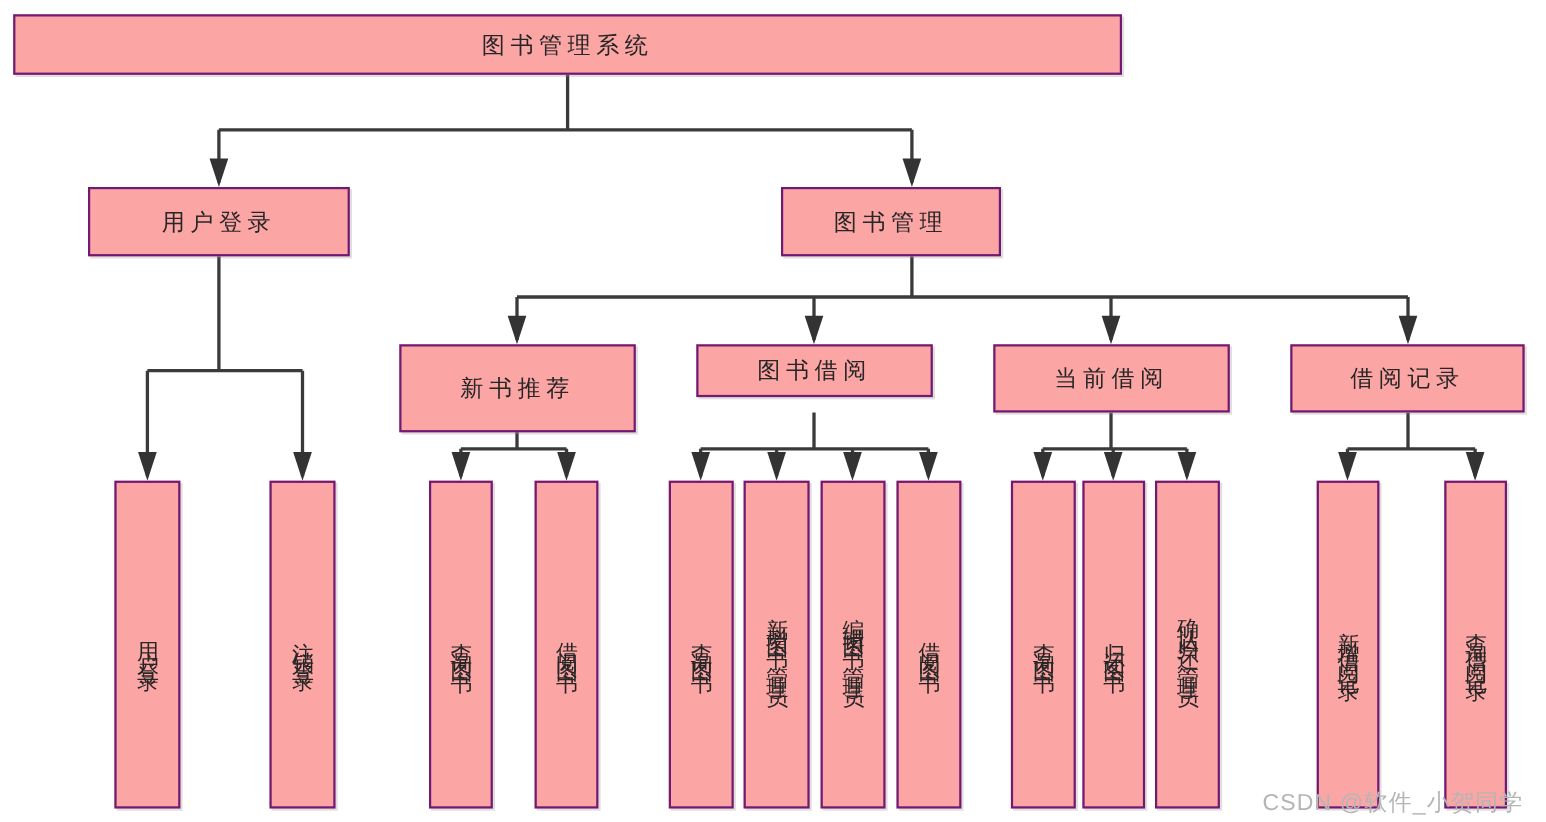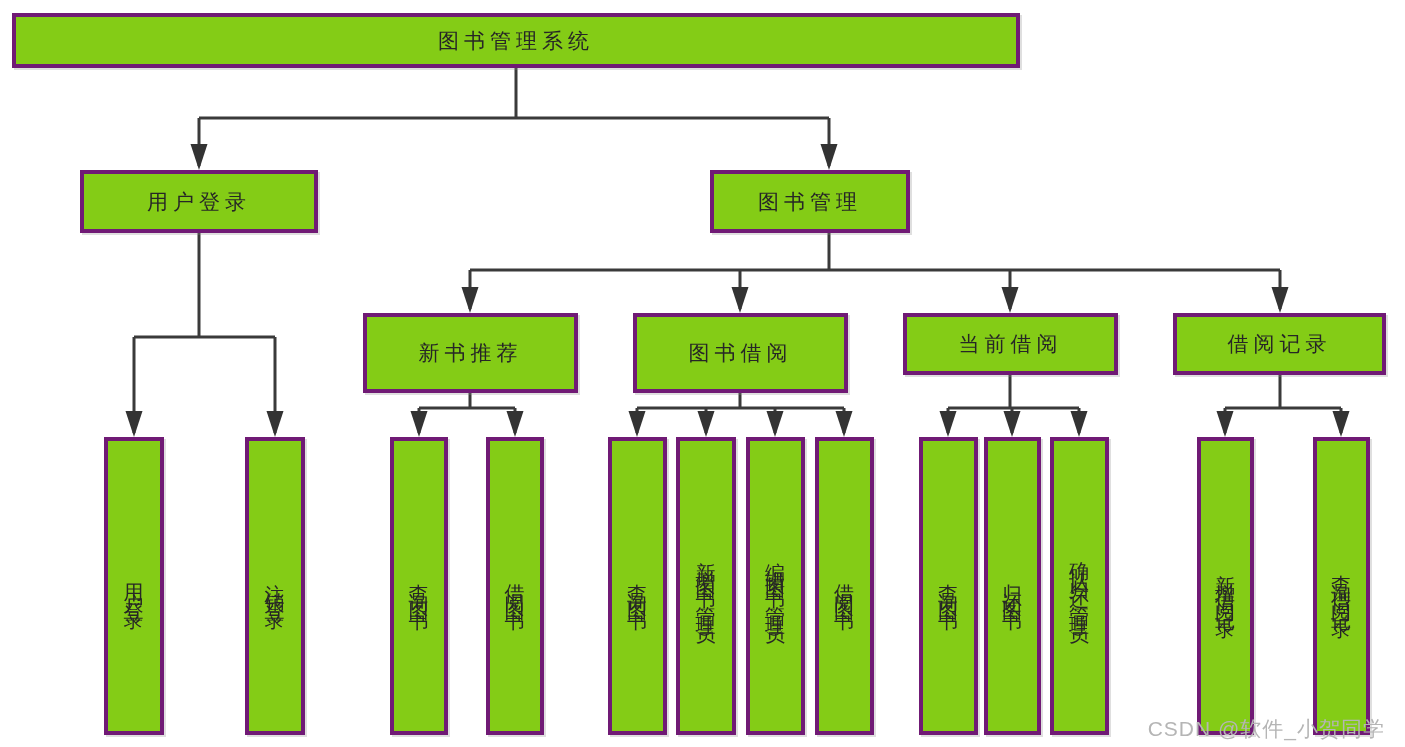--- a/index.html
+++ b/index.html
@@ -8,22 +8,22 @@
     width:1405px;height:747px;
     background:#ffffff;
     font-family:"Liberation Sans", sans-serif;
     overflow:hidden;
   }
   .wires{position:absolute;left:0;top:0;width:1405px;height:747px;}
   .wires path{stroke:#3a3a3a;stroke-width:3;fill:none;}
   .wires polygon{fill:#333333;stroke:none;}
   .box{
     position:absolute;
-    background:#84cc16;
-    border:4px solid #701a75;
+    background:#fca5a5;
+    border:2px solid #701a75;
     box-sizing:border-box;
     display:flex;align-items:center;justify-content:center;
     color:#262626;
     box-shadow:2px 2px 0 rgba(140,140,140,0.28);
   }
   .h{font-size:21px;letter-spacing:5px;white-space:nowrap;}
   .v{
     writing-mode:vertical-rl;
     font-size:20px;
     letter-spacing:9px;
@@ -87,21 +87,21 @@
   <div class="box h" style="left:80px;top:170px;width:238px;height:63px">
     <span>用户登录</span>
   </div>
   <div class="box h" style="left:710px;top:170px;width:200px;height:63px">
     <span>图书管理</span>
   </div>
 
   <div class="box h" style="left:363px;top:313px;width:215px;height:80px">
     <span>新书推荐</span>
   </div>
-  <div class="box h" style="left:633px;top:313px;width:215px;height:80px">
+  <div class="box h" style="left:633px;top:313px;width:215px;height:48px">
     <span>图书借阅</span>
   </div>
   <div class="box h" style="left:1173px;top:313px;width:213px;height:62px">
     <span>借阅记录</span>
   </div>
   <div class="box h" style="left:903px;top:313px;width:215px;height:62px">
     <span>当前借阅</span>
   </div>
 
   <div class="box v" style="left:104px;top:437px;width:60px;height:298px">

